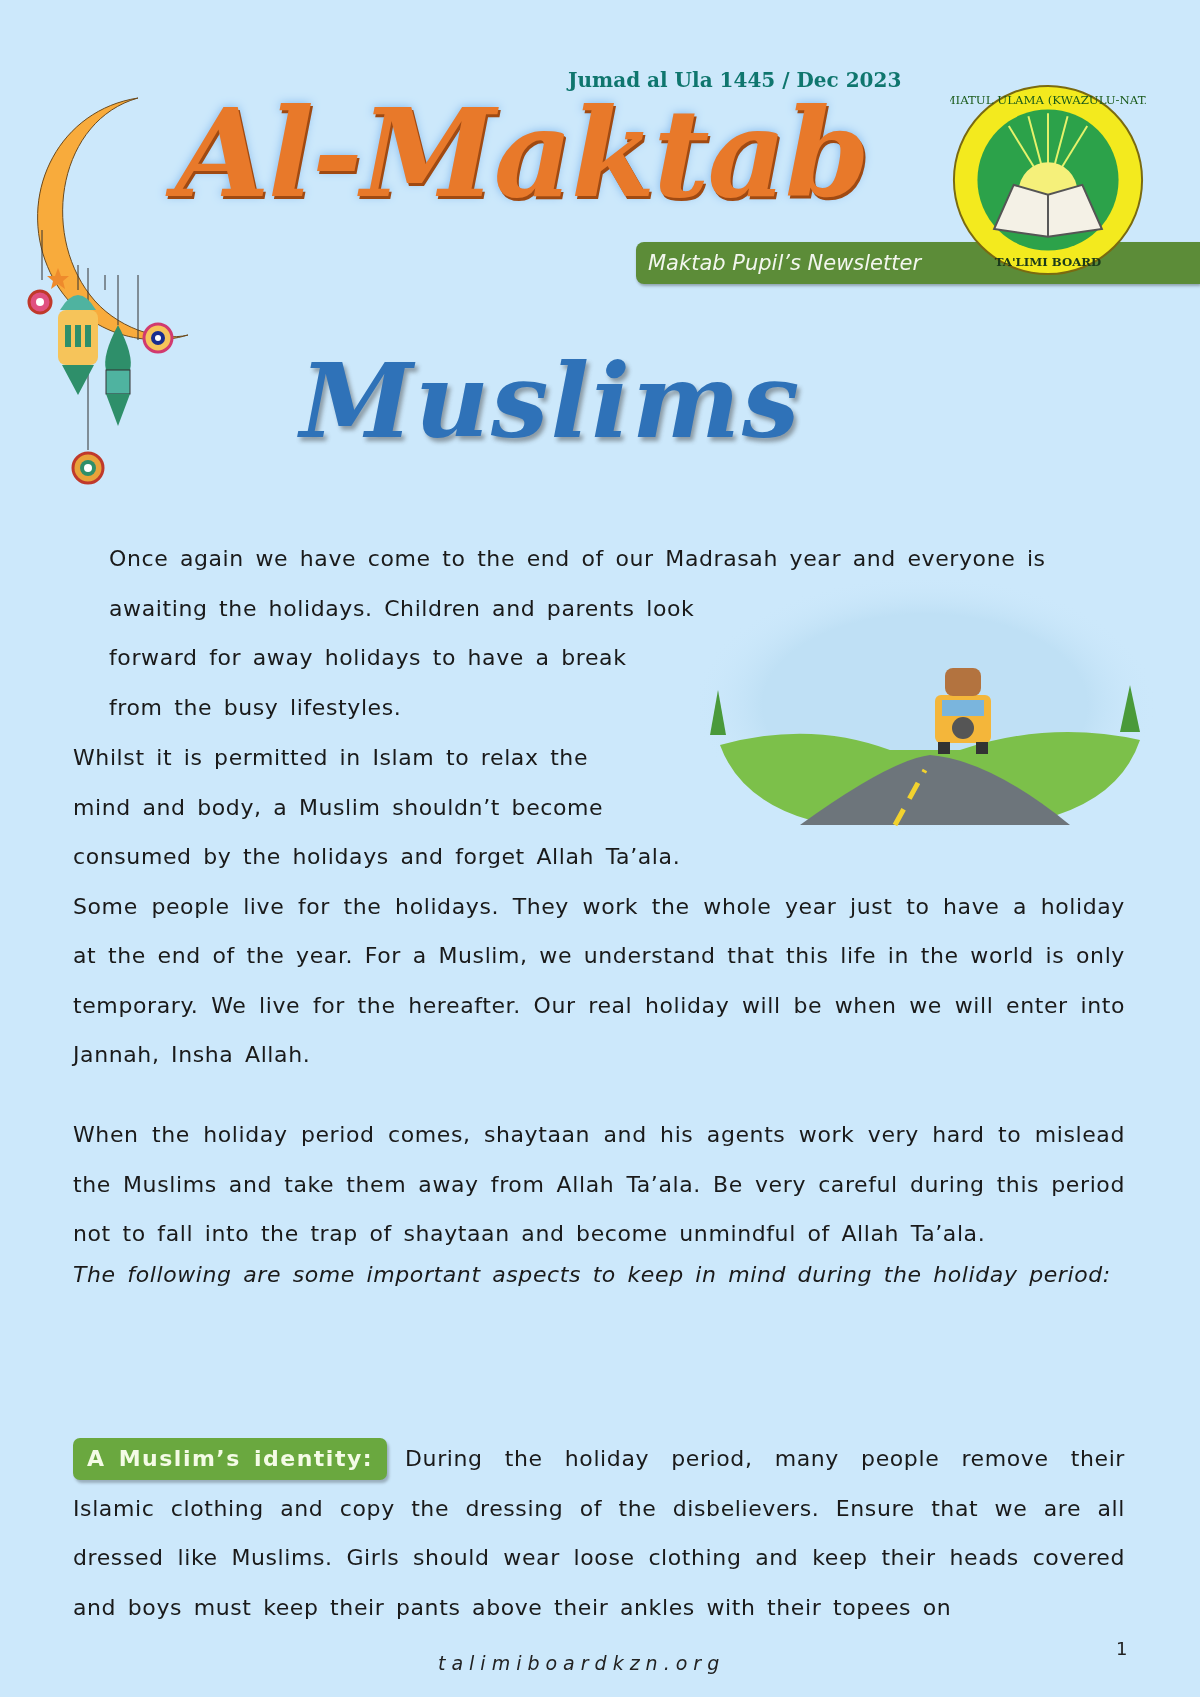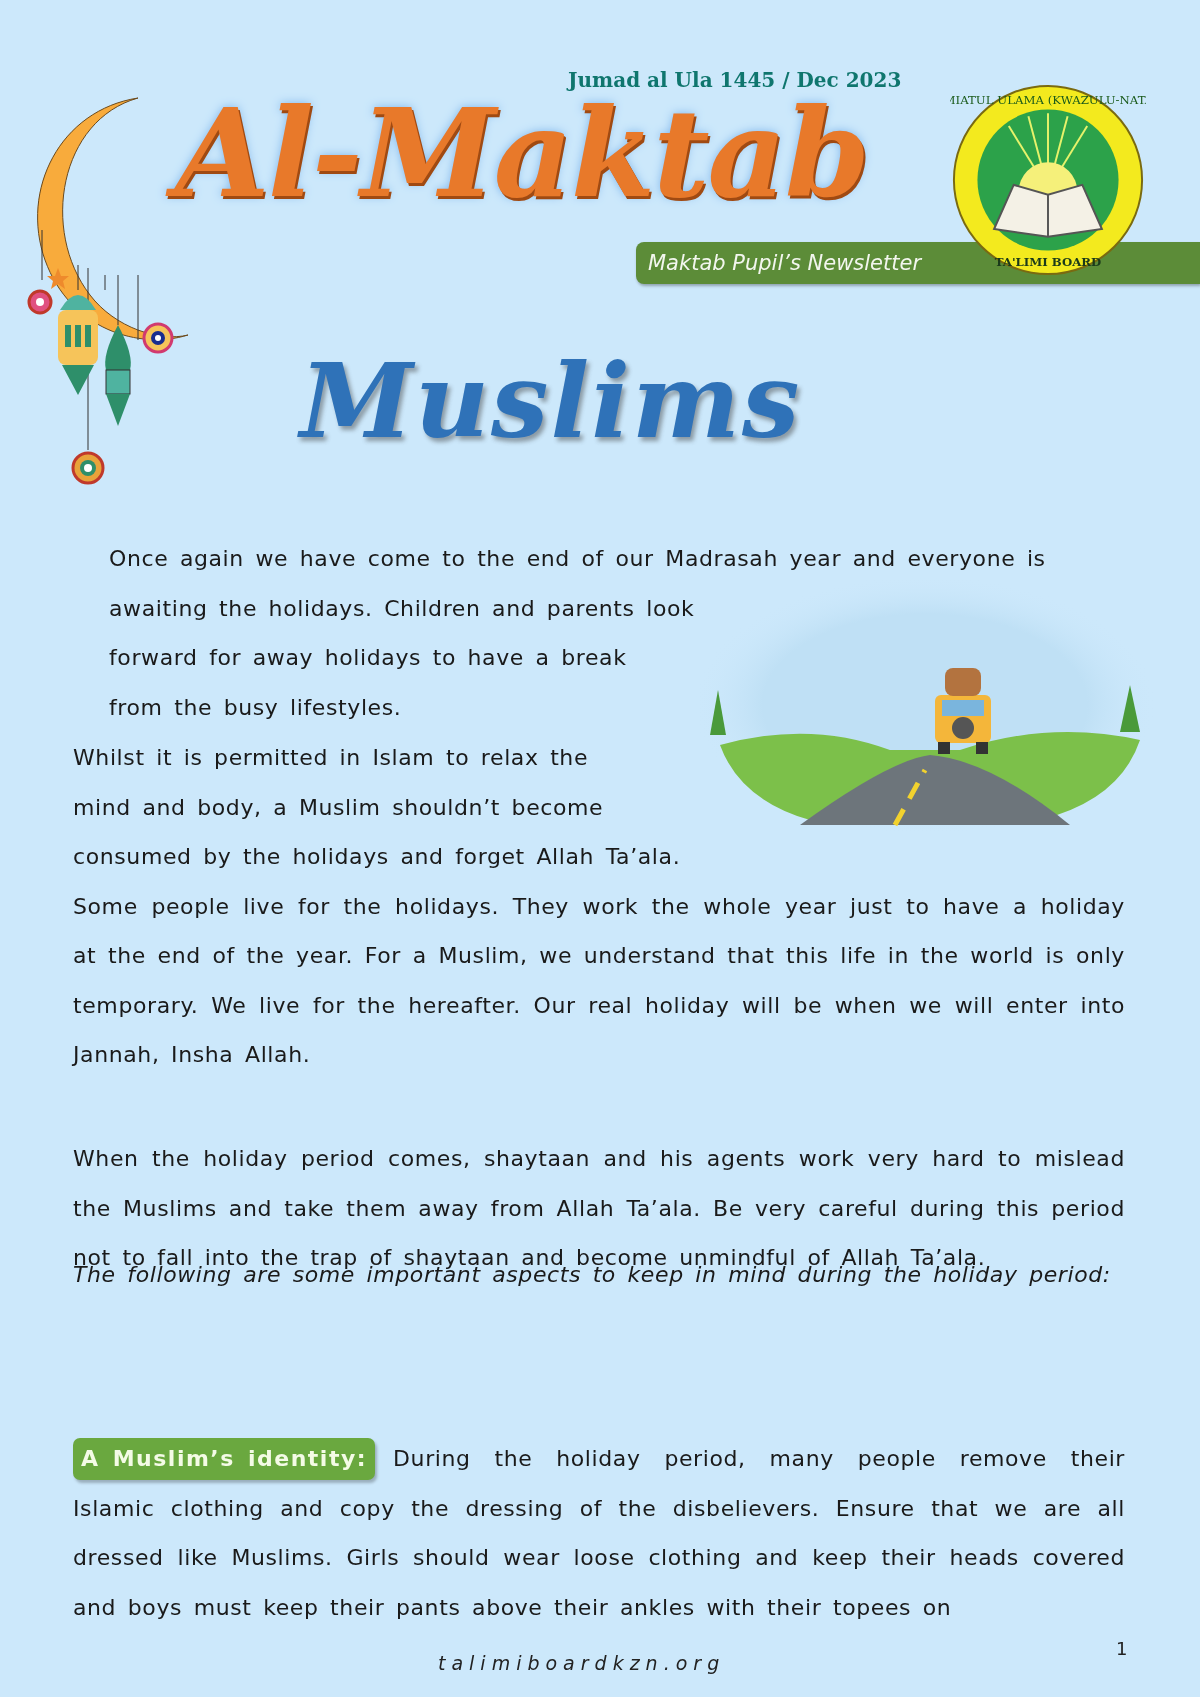--- a/index.html
+++ b/index.html
@@ -15,25 +15,25 @@
   #banner-text { left:648px; top:251px; font-style:italic; font-size:21px; color:#f2f6ee; }
   #logo { left:950px; top:82px; width:196px; height:196px; }
   #title { left:300px; top:350px; font-family:"DejaVu Serif", serif; font-style:italic; font-weight:bold;
            font-size:102px; color:#2f72b8; letter-spacing:2px; line-height:1;
            text-shadow:3px 4px 4px rgba(60,60,60,.45); }
   #moon { left:20px; top:80px; width:180px; height:420px; }
   .body-text { left:73px; width:1052px; font-size:22px; line-height:49.5px; text-align:justify; letter-spacing:.6px; word-spacing:4px; }
   #p1 { top:534px;margin-left:36px; }
   #illus { left:690px; top:570px; width:470px; height:270px; }
   #p2 { top:733px; }
-  #p3 { top:1134px; }
+  #p3 { top:1110px; }
   #lead { top:1250px; font-style:italic; font-weight:normal; }
   #identity { top:1434px; text-indent:0; }
   .tag { display:inline-block; background:#6aa83f; color:#f4fbe6; font-weight:bold; border-radius:7px;
-         padding:0 8px; line-height:42px; margin-right:18px; box-shadow:2px 3px 3px rgba(0,0,0,.25); letter-spacing:1.5px; }
+         padding:0 14px; line-height:42px; margin-right:18px; box-shadow:2px 3px 3px rgba(0,0,0,.25); letter-spacing:1.5px; }
   #footer-url { left:438px; top:1652px; font-style:italic; font-size:19px; letter-spacing:6px; color:#222; }
   #page-num { left:1116px; top:1638px; font-size:18px; color:#222; }
   .indent { display:block; }
 </style>
 </head>
 <body>
 
 <svg id="moon" class="abs" viewBox="0 0 180 420">
   <path d="M118 18 C40 40 20 150 70 215 C95 248 140 262 168 255 C120 270 50 250 25 180 C0 110 40 30 118 18 Z" fill="#f8ab3c" stroke="#6b4a1e" stroke-width="1"></path>
   <line x1="22" y1="150" x2="22" y2="200" stroke="#333"></line>

